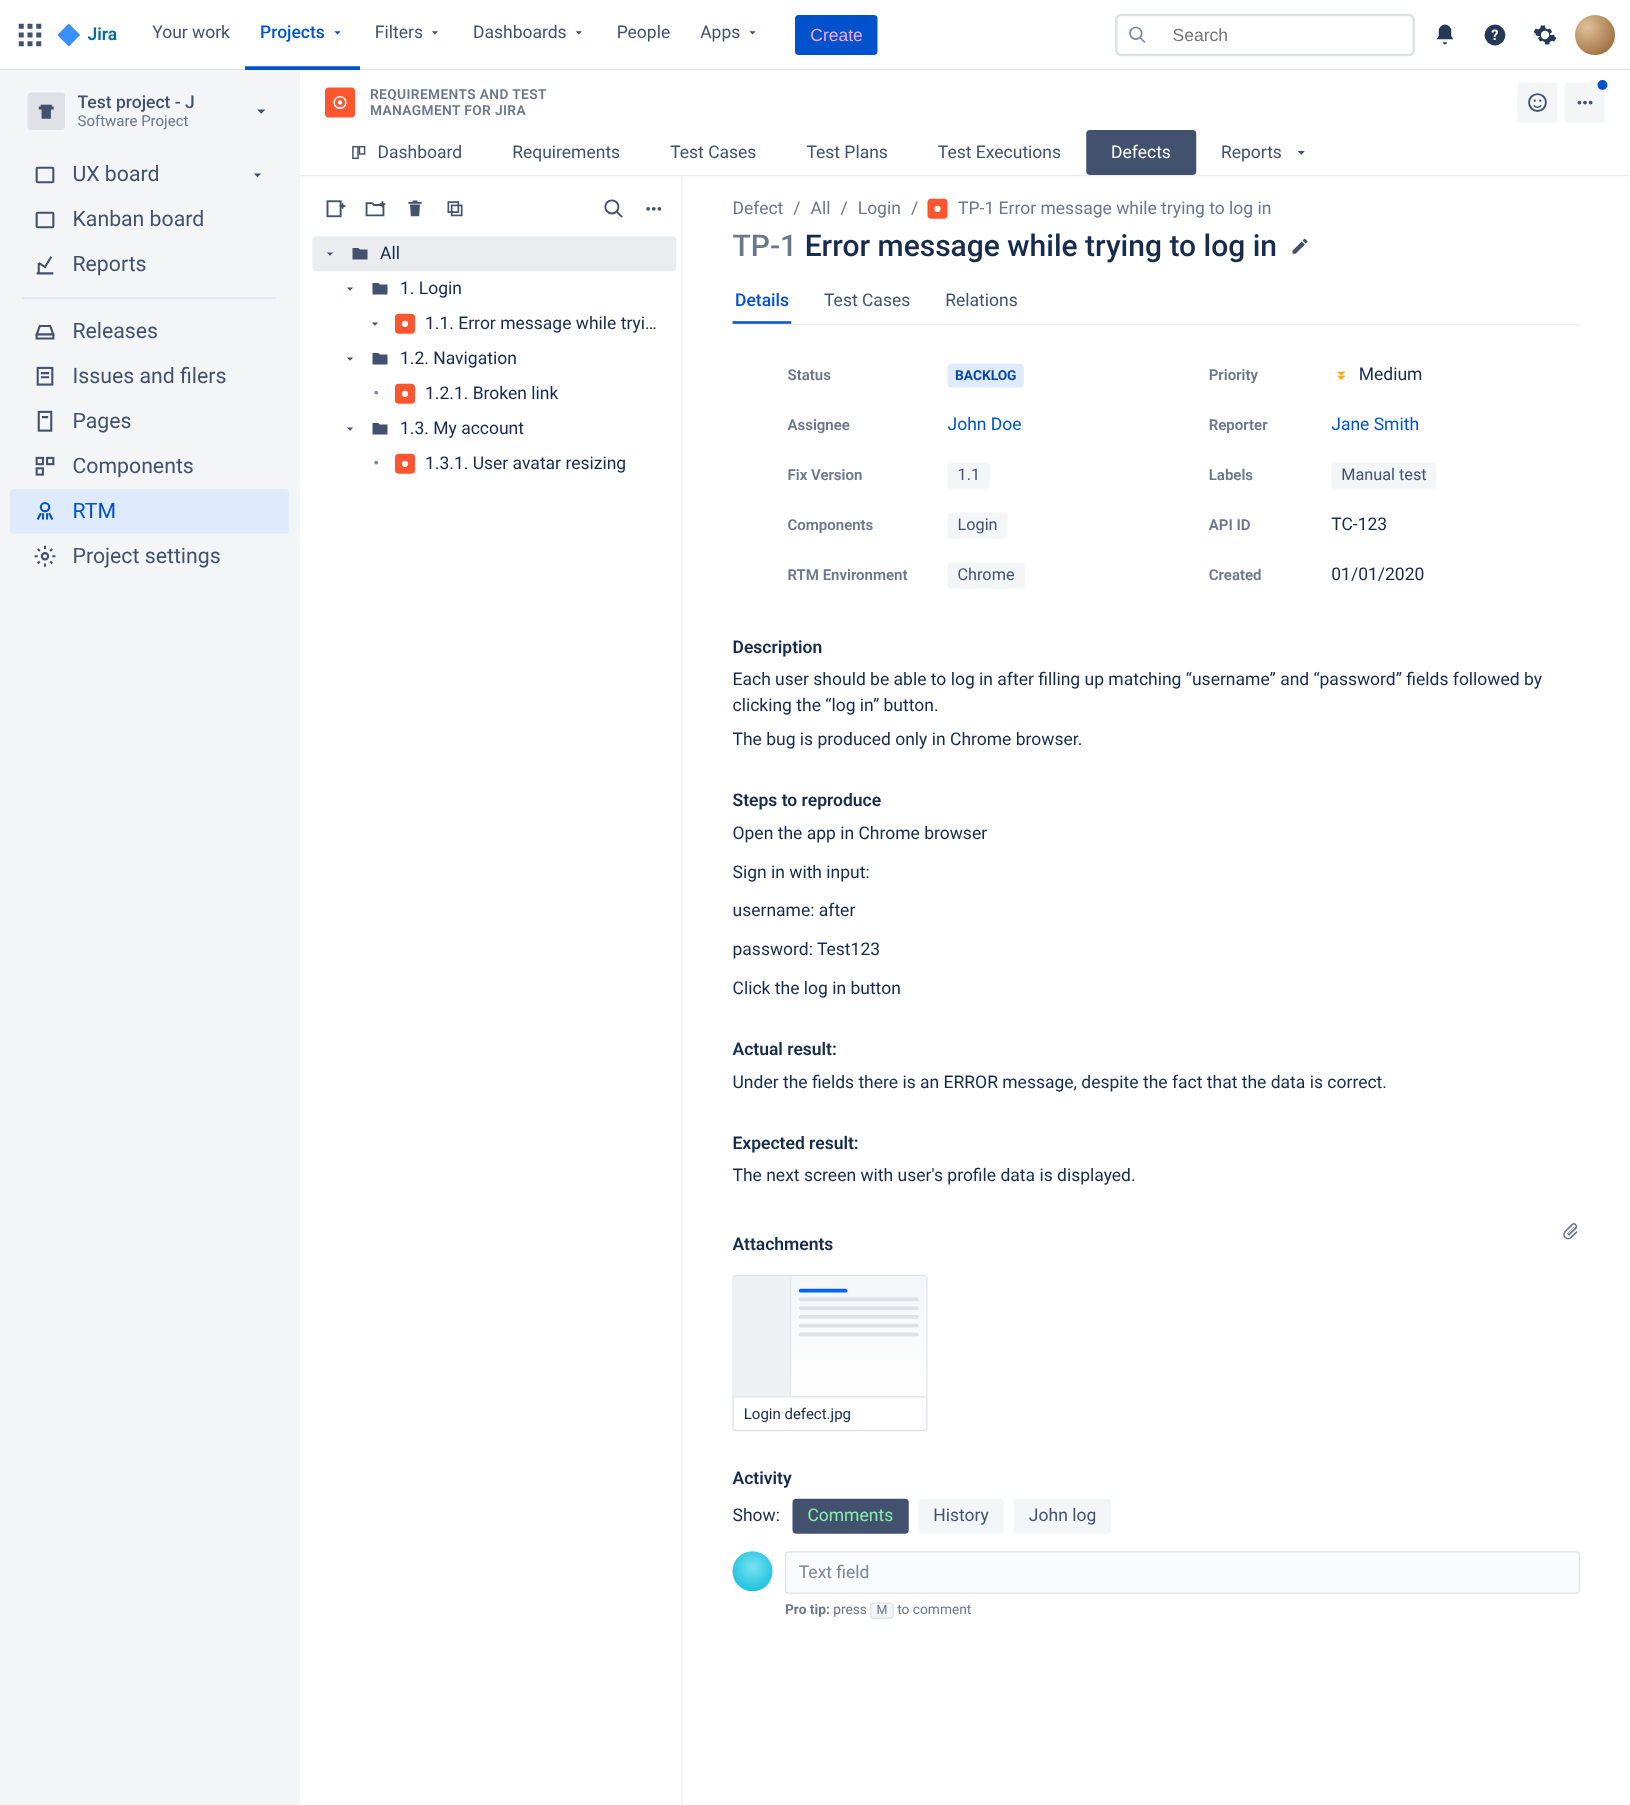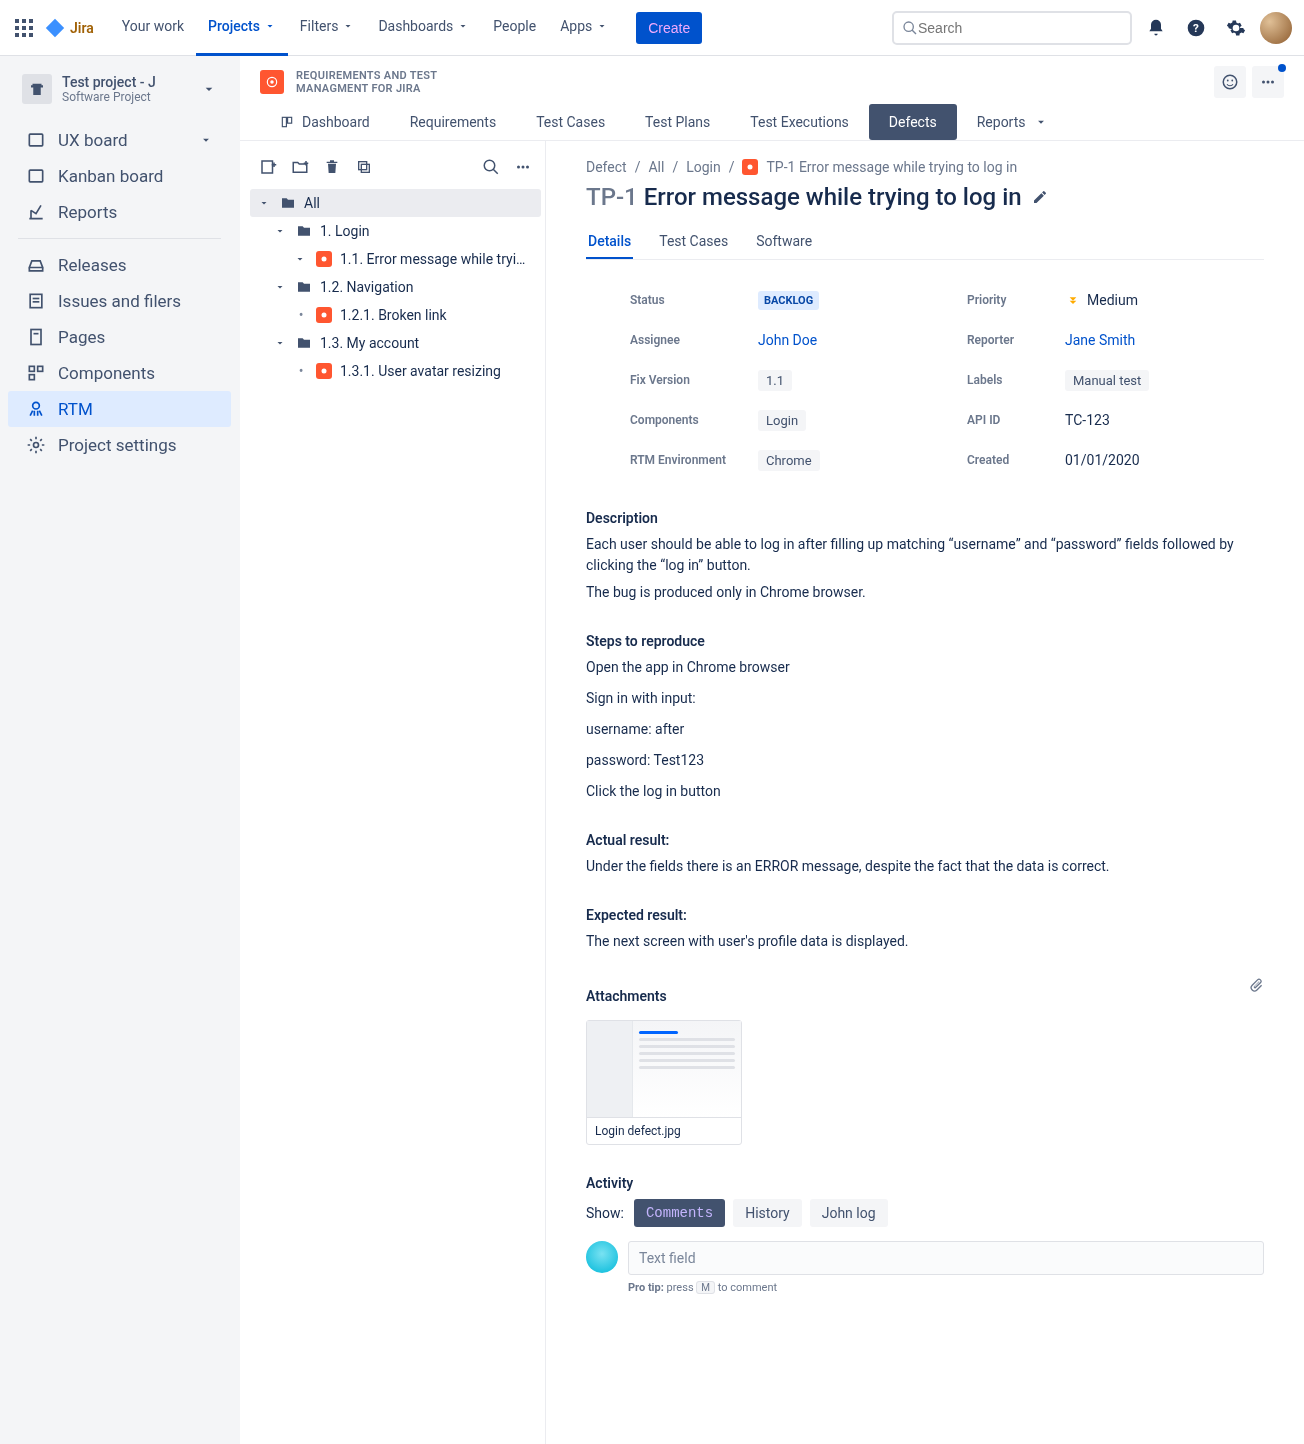--- a/index.html
+++ b/index.html
@@ -1,27 +1,27 @@
 <!DOCTYPE html>
 <html><head>
 <meta charset="utf-8">
 <style>
 * { box-sizing: border-box; margin: 0; padding: 0; }
 body { font-family: -apple-system, BlinkMacSystemFont, "Segoe UI", Roboto, sans-serif; font-size: 14px; color: #172b4d; background: #fff; }
 
 
 .topnav { height: 56px; border-bottom: 1px solid #dfe1e6; display: flex; align-items: center; padding: 0 12px; gap: 8px; }
 .topnav .apps-grid { width: 24px; height: 24px; display: flex; align-items: center; justify-content: center; cursor: pointer; color: #42526e; }
-.topnav .jira-logo { display: flex; align-items: center; font-weight: 600; color: #a16207; gap: 4px; margin-right: 8px; }
+.topnav .jira-logo { display: flex; align-items: center; font-weight: 600; color: #0369a1; gap: 4px; margin-right: 8px; }
 .topnav .nav-items { display: flex; align-items: center; height: 100%; }
 .nav-item { padding: 0 12px; height: 56px; display: flex; align-items: center; gap: 4px; cursor: pointer; color: #42526e; font-size: 14px; border-bottom: 3px solid transparent; }
 .nav-item.active { color: #0052cc; border-bottom-color: #0052cc; font-weight: 500; }
 .btn-create { background: #0052cc; color: #f0abfc; border: none; border-radius: 3px; padding: 8px 12px; font-size: 14px; font-weight: 500; cursor: pointer; margin-left: 8px; }
 .topnav .spacer { flex: 1; }
-.search-box { display: flex; align-items: center; background: #fff; border: 2px solid #dfe1e6; border-radius: 5px; padding: 4px 8px; width: 240px; height: 34px; color: #7a869a; gap: 0; }
+.search-box { display: flex; align-items: center; background: #fff; border: 2px solid #dfe1e6; border-radius: 5px; padding: 4px 8px; width: 240px; height: 34px; color: #7a869a; gap: 20px; }
 .search-box input { border: none; outline: none; flex: 1; font-size: 14px; color: #172b4d; background: transparent; }
 .topnav .icon-btn { width: 32px; height: 32px; border-radius: 50%; display: flex; align-items: center; justify-content: center; color: #42526e; cursor: pointer; }
 .avatar-img { width: 32px; height: 32px; border-radius: 50%; background: radial-gradient(circle at 30% 30%, #e0c097, #8d5b2d); cursor: pointer; }
 
 
 .layout { display: flex; height: calc(100vh - 56px); min-height: 1380px; }
 .sidebar { width: 240px; background: #f4f5f7; border-right: 1px solid #f4f5f7; padding: 8px 0; flex-shrink: 0; }
 .proj-header { display: flex; align-items: center; gap: 10px; padding: 10px 14px; margin: 0 8px 8px; border-radius: 3px; justify-content: flex-end; }
 .proj-icon { width: 30px; height: 30px; background: #dfe1e6; border-radius: 3px; display: flex; align-items: center; justify-content: center; color: #42526e; }
 .proj-titles .t { font-size: 14px; font-weight: 500; color: #42526e; }
@@ -91,21 +91,21 @@
 .attach-card { border: 1px solid #dfe1e6; border-radius: 3px; width: 156px; margin-top: 8px; }
 .attach-thumb { height: 96px; background: linear-gradient(180deg, #f4f5f7, #fff); display: flex; }
 .attach-thumb .c1 { width: 30%; background: #eef0f3; border-right: 1px solid #e5e8ec; }
 .attach-thumb .c2 { flex: 1; padding: 6px; }
 .attach-thumb .bar { height: 3px; background: #dfe1e6; margin: 4px 0; border-radius: 2px; }
 .attach-thumb .bar.b { background: #0065ff; width: 40%; }
 .attach-name { font-size: 12px; padding: 6px 8px; border-top: 1px solid #dfe1e6; color: #172b4d; }
 
 .act-row { display: flex; align-items: center; gap: 10px; margin-top: 8px; }
 .act-chip { padding: 6px 12px; border-radius: 3px; font-size: 14px; cursor: pointer; background: #f4f5f7; color: #42526e; }
-.act-chip.active { background: #42526e; color: #c4b5fd; font-family: Liberation Mono, monospace; }
+.act-chip.active { background: #42526e; color: #86efac; }
 .comment-row { display: flex; gap: 10px; margin-top: 14px; align-items: flex-start; }
 .comment-ava { width: 32px; height: 32px; border-radius: 50%; background: radial-gradient(circle at 50% 40%, #79e2f2, #00b8d9); flex-shrink: 0; }
 .comment-input { flex: 1; border: 1px solid #dfe1e6; border-radius: 3px; padding: 8px 10px; color: #7a869a; font-size: 14px; background: #fafbfc; }
 .protip { font-size: 11px; color: #6b778c; margin-top: 6px; margin-left: 42px; }
 .protip .key { background: #f4f5f7; border: 1px solid #dfe1e6; border-radius: 3px; padding: 0 4px; font-size: 10px; }
 
 svg { display: block; }
 </style>
 </head>
 <body>
@@ -478,21 +478,21 @@
           <h1><span class="key">TP-1</span> <span>Error message while trying to log in</span></h1>
           <span class="edit">
               <svg width="16" height="16" viewBox="0 0 24 24">
                 <path fill="currentColor" d="M3 17.25V21h3.75L17.81 9.94l-3.75-3.75L3 17.25zM20.71 7.04a1 1 0 0 0 0-1.41l-2.34-2.34a1 1 0 0 0-1.41 0l-1.83 1.83 3.75 3.75 1.83-1.83z"></path>
               </svg>
             </span>
         </div>
         <div class="dtabs" id="dtabs">
             <div class="dtab active">Details</div>
             <div class="dtab">Test Cases</div>
-            <div class="dtab">Software</div>
+            <div class="dtab">Relations</div>
           </div>
 
         <div class="fields">
           <div class="field-row">
               <div class="lbl">Status</div>
               <span class="pill">BACKLOG</span>
             </div>
           <div class="field-row right">
               <div class="lbl">Priority</div>
               <div class="prio">

